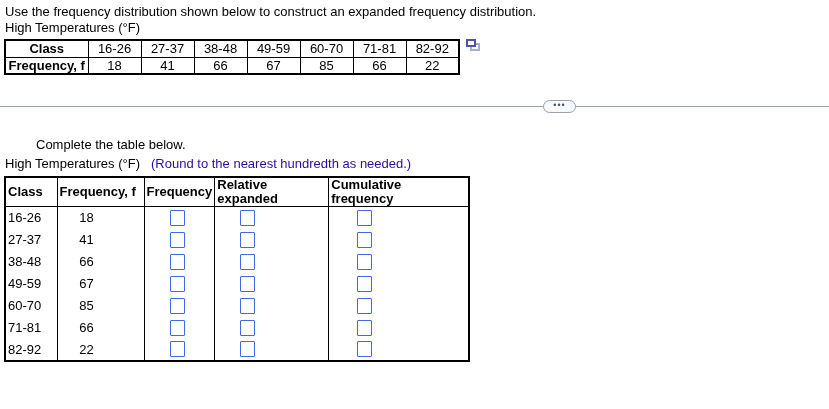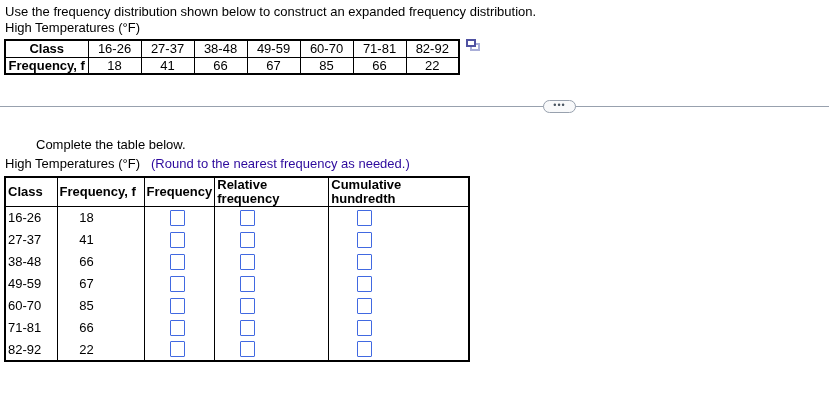--- a/index.html
+++ b/index.html
@@ -101,40 +101,40 @@
   <span class="pb"></span>
 </div>
 
 <div class="abs divider"></div>
 <button class="pill">
   <span class="dots">•••</span>
 </button>
 
 <div class="abs complete">Complete the table below.</div>
 <div class="abs subtitle2">
-  <span>High Temperatures (°F)</span><span class="note">(Round to the nearest frequency as needed.)</span>
+  <span>High Temperatures (°F)</span><span class="note">(Round to the nearest hundredth as needed.)</span>
 </div>
 
 <table class="bt">
   <colgroup>
     <col style="width:52px">
       <col style="width:87px">
       <col style="width:60px">
     <col style="width:114px">
       <col style="width:140px">
   </colgroup>
   <thead>
     <tr>
       <th>Class</th>
       <th>Frequency, f</th>
       <th>Frequency</th>
       <th>Relative
+expanded</th>
+      <th>Cumulative
 frequency</th>
-      <th>Cumulative
-hundredth</th>
     </tr>
   </thead>
   <tbody>
 
       <tr>
         <td class="cls">16-26</td>
         <td class="frq">18</td>
         <td class="box mid">
           <input type="text" style="">
         </td>

